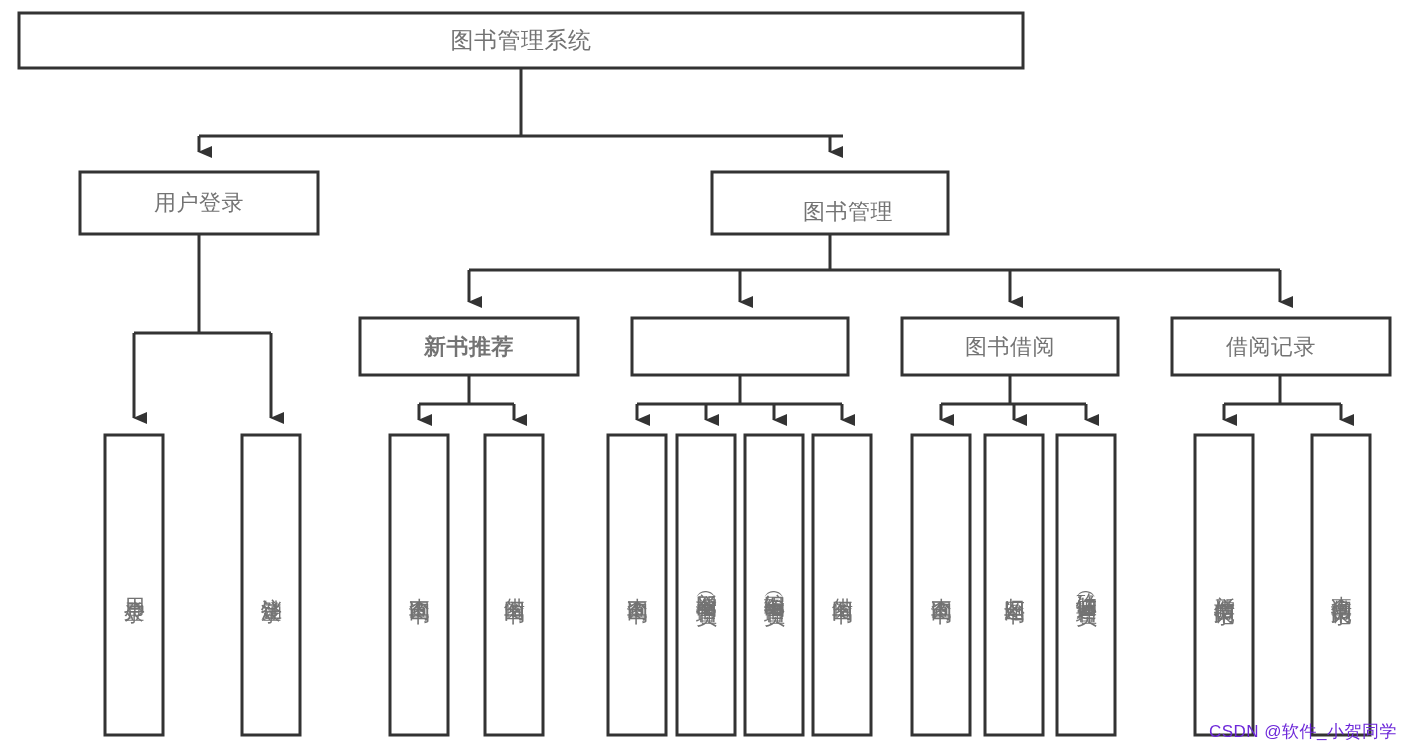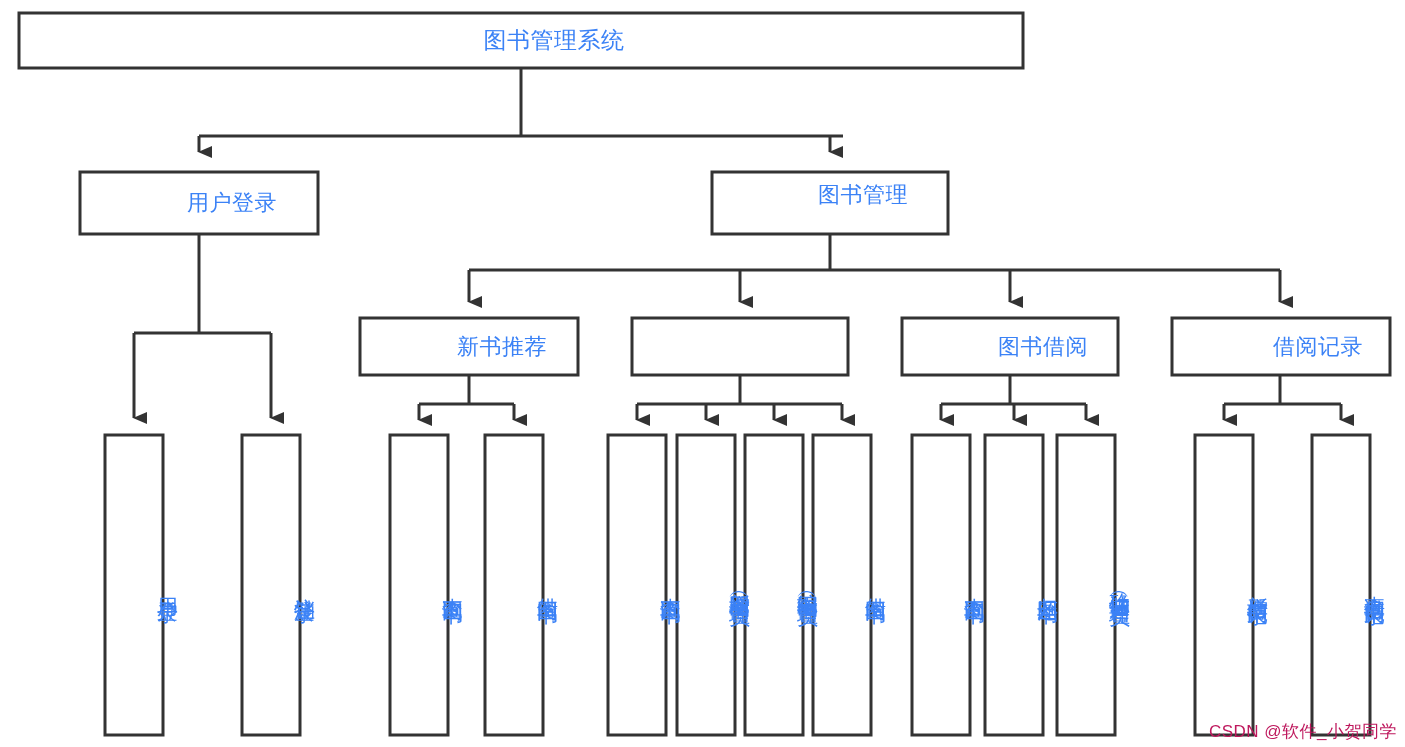--- a/index.html
+++ b/index.html
@@ -36,47 +36,46 @@
   }
   .arrow-head {
     fill: #333333;
     stroke: none;
   }
   .node-label {
     position: absolute;
     display: flex;
     align-items: center;
     justify-content: center;
-    color: #3b82f6;
+    color: #737373;
     font-family: "Liberation Sans", "DejaVu Sans", sans-serif;
     line-height: 1.18;
     text-align: center;
     pointer-events: none;
-    margin-left: 33px;
   }
   .node-label.horizontal {
     font-size: 22px;
     letter-spacing: 0.5px;
   }
   .node-label.vertical {
     writing-mode: vertical-rl;
     text-orientation: upright;
     font-size: 21px;
     letter-spacing: 2px;
     white-space: nowrap;
   }
   .node-label.root {
     font-size: 23px;
   }
   .watermark {
     position: absolute;
     right: 8px;
     bottom: 4px;
     font-size: 17px;
-    color: #be185d;
+    color: #6d28d9;
     font-family: "Liberation Sans", "DejaVu Sans", sans-serif;
     letter-spacing: 0.5px;
     white-space: nowrap;
   }
 </style>
 </head>
 <body>
 
 <div id="diagram-root">
 
@@ -166,25 +165,25 @@
     <rect class="node-box" x="985" y="435" width="58" height="300"></rect>
     <rect class="node-box" x="1057" y="435" width="58" height="300"></rect>
 
     <rect class="node-box" x="1195" y="435" width="58" height="300"></rect>
     <rect class="node-box" x="1312" y="435" width="58" height="300"></rect>
   </svg>
 
   <div class="node-label horizontal root" style="left:19px; top:13px; width:1004px; height:55px;">图书管理系统</div>
 
   <div class="node-label horizontal" style="left:80px; top:172px; width:238px; height:62px;">用户登录</div>
-  <div class="node-label horizontal" style="left:712px; top:164px; width:236px; height:62px;">图书管理</div>
-
-  <div class="node-label horizontal" style="left:360px; top:318px; width:218px; height:57px;">新书推荐</div>
+  <div class="node-label horizontal" style="left:712px; top:181px; width:236px; height:62px;padding-left:18px;">图书管理</div>
+
+  <div class="node-label horizontal" style="left:360px; top:318px; width:218px; height:57px;font-weight:bold;">新书推荐</div>
   <div class="node-label horizontal" style="left:902px; top:318px; width:216px; height:57px;">图书借阅</div>
-  <div class="node-label horizontal" style="left:1172px; top:318px; width:198px; height:57px;padding-left:14px;">借阅记录</div>
+  <div class="node-label horizontal" style="left:1172px; top:318px; width:198px; height:57px;">借阅记录</div>
 
   <div class="node-label vertical" style="left:105px; top:435px; width:58px; height:300px;">用户登录</div>
   <div class="node-label vertical" style="left:242px; top:435px; width:58px; height:300px;">注销登录</div>
 
   <div class="node-label vertical" style="left:390px; top:435px; width:58px; height:300px;">查询图书</div>
   <div class="node-label vertical" style="left:485px; top:435px; width:58px; height:300px;">借阅图书</div>
 
   <div class="node-label vertical" style="left:608px; top:435px; width:58px; height:300px;">查询图书</div>
   <div class="node-label vertical" style="left:677px; top:435px; width:58px; height:300px;">新增图书（管理员）</div>
   <div class="node-label vertical" style="left:745px; top:435px; width:58px; height:300px;">编辑图书（管理员）</div>

